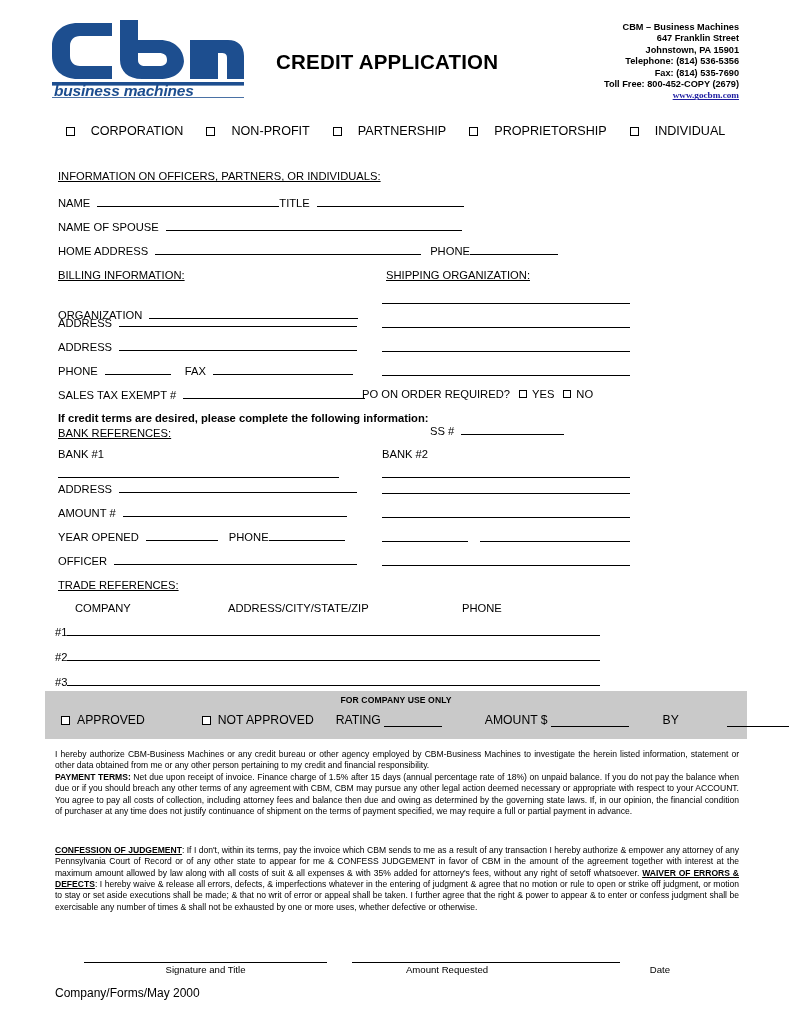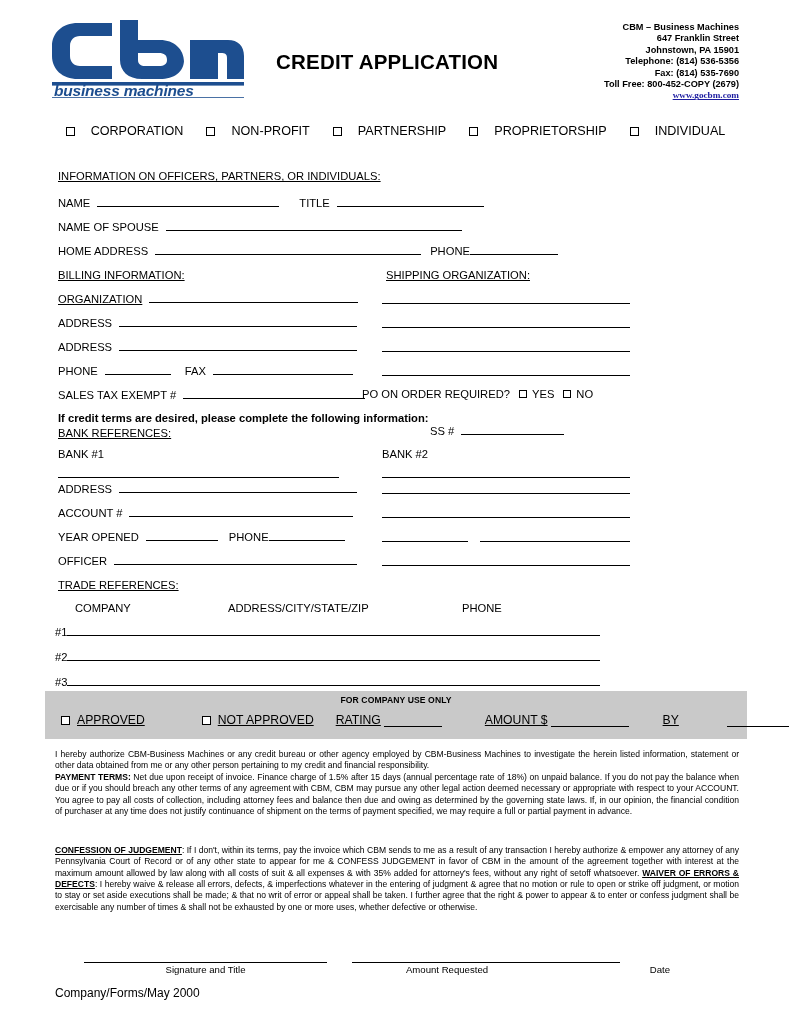--- a/index.html
+++ b/index.html
@@ -87,21 +87,20 @@
     position: absolute; left: 0; top: 4px; width: 702px;
     text-align: center;
     font-size: 8.6px; font-weight: bold;
     letter-spacing: 0.1px;
   }
   .band-row {
     position: absolute; left: 16px; top: 22px;
     display: flex; align-items: center;
     font-size: 12.2px;
     white-space: nowrap;
-    text-decoration: underline;
   }
   .band-row .seg { display: flex; align-items: center; gap: 7px; }
   .band-uline { border-bottom: 1.2px solid #000; height: 13px; display: inline-block; }
 
   
   .legal {
     position: absolute; left: 55px; width: 684px;
     font-size: 8.55px;
     line-height: 11.35px;
     text-align: justify;
@@ -177,40 +176,40 @@
       <span class="cb"></span>
       <span>INDIVIDUAL</span>
     </label>
   </div>
 
   <div class="sec u" style="left:58px; top:170px;">INFORMATION ON OFFICERS, PARTNERS, OR INDIVIDUALS:</div>
 
   <div class="row" style="left:58px; top:196px;">
     <span class="lbl">NAME</span>
     <span class="line" style="width:182px; margin-left:7px;"></span>
-    <span class="lbl" style="margin-left:20px;">TITLE</span>
+    <span class="lbl" style="margin-left:0;">TITLE</span>
     <span class="line" style="width:147px; margin-left:7px;"></span>
   </div>
 
   <div class="row" style="left:58px; top:220px;">
     <span class="lbl">NAME OF SPOUSE</span>
     <span class="line" style="width:296px; margin-left:7px;"></span>
   </div>
 
   <div class="row" style="left:58px; top:244px;">
     <span class="lbl">HOME ADDRESS</span>
     <span class="line" style="width:266px; margin-left:7px;"></span>
     <span class="lbl" style="margin-left:9px;">PHONE</span>
     <span class="line" style="width:88px;"></span>
   </div>
 
   <div class="sec u" style="left:58px; top:269px;">BILLING INFORMATION:</div>
   <div class="sec u" style="left:386px; top:269px;">SHIPPING ORGANIZATION:</div>
 
-  <div class="row" style="left:58px; top:292px;text-decoration:underline;">
+  <div class="row" style="left:58px; top:308px;">
     <span class="lbl">ORGANIZATION</span>
     <span class="line" style="width:209px; margin-left:7px;"></span>
   </div>
   <div class="rule" style="left:382px; top:303px; width:248px;"></div>
 
   <div class="row" style="left:58px; top:316px;">
     <span class="lbl">ADDRESS</span>
     <span class="line" style="width:238px; margin-left:7px;"></span>
   </div>
   <div class="rule" style="left:382px; top:327px; width:248px;"></div>
@@ -255,21 +254,21 @@
   <div class="rule" style="left:58px; top:477px; width:281px;"></div>
   <div class="rule" style="left:382px; top:477px; width:248px;"></div>
 
   <div class="row" style="left:58px; top:482px;">
     <span class="lbl">ADDRESS</span>
     <span class="line" style="width:238px; margin-left:7px;"></span>
   </div>
   <div class="rule" style="left:382px; top:493px; width:248px;"></div>
 
   <div class="row" style="left:58px; top:506px;">
-    <span class="lbl">ACCOUNT #</span>
+    <span class="lbl">AMOUNT #</span>
     <span class="line" style="width:224px; margin-left:7px;"></span>
   </div>
   <div class="rule" style="left:382px; top:517px; width:248px;"></div>
 
   <div class="row" style="left:58px; top:530px;">
     <span class="lbl">YEAR OPENED</span>
     <span class="line" style="width:72px; margin-left:7px;"></span>
     <span class="lbl" style="margin-left:11px;">PHONE</span>
     <span class="line" style="width:76px;"></span>
   </div>

